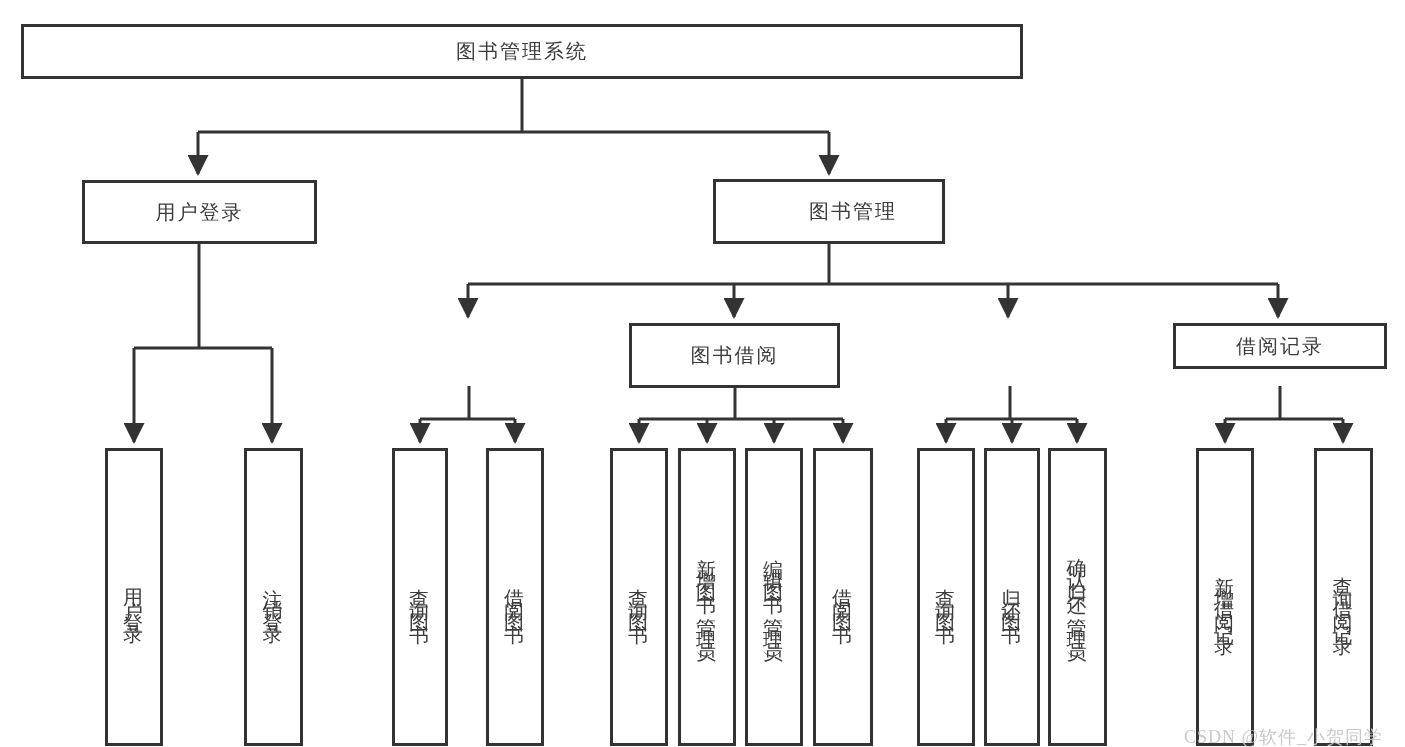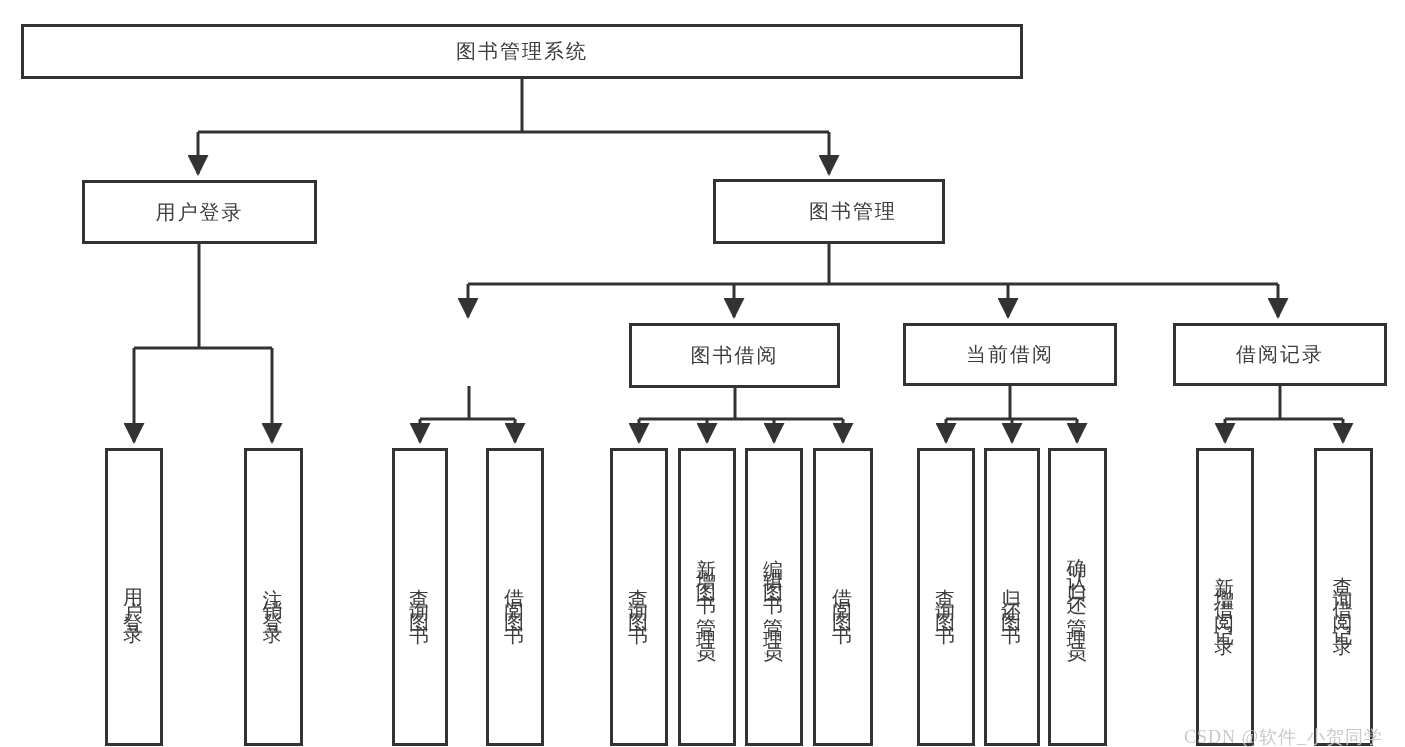--- a/index.html
+++ b/index.html
@@ -112,22 +112,21 @@
       <path d="M1343,408 V431" marker-end="url(#arrow)"></path>
     </g>
   </svg>
 
   <div class="node hnode" style="left:21px; top:13px; width:1002px; height:55px;">图书管理系统</div>
 
   <div class="node hnode" style="left:82px; top:169px; width:235px; height:64px;">用户登录</div>
   <div class="node hnode" style="left:713px; top:168px; width:232px; height:65px;padding-left:48px;">图书管理</div>
 
   <div class="node hnode" style="left:629px; top:312px; width:211px; height:65px;">图书借阅</div>
-  <div class="node hnode" style="left:903px; top:312px; width:214px; height:63px;">当前借阅</div>
-  <div class="node hnode" style="left:1173px; top:312px; width:214px; height:63px;">借阅记录</div>
+  <div class="node hnode" style="left:1173px; top:312px; width:214px; height:46px;">借阅记录</div>
 
   <div class="node vnode" style="left:105px; top:437px; width:58px; height:298px;">
     <span>用户登录</span>
   </div>
   <div class="node vnode" style="left:244px; top:437px; width:59px; height:298px;">
     <span>注销登录</span>
   </div>
 
   <div class="node vnode" style="left:392px; top:437px; width:56px; height:298px;">
     <span>查询图书</span>

